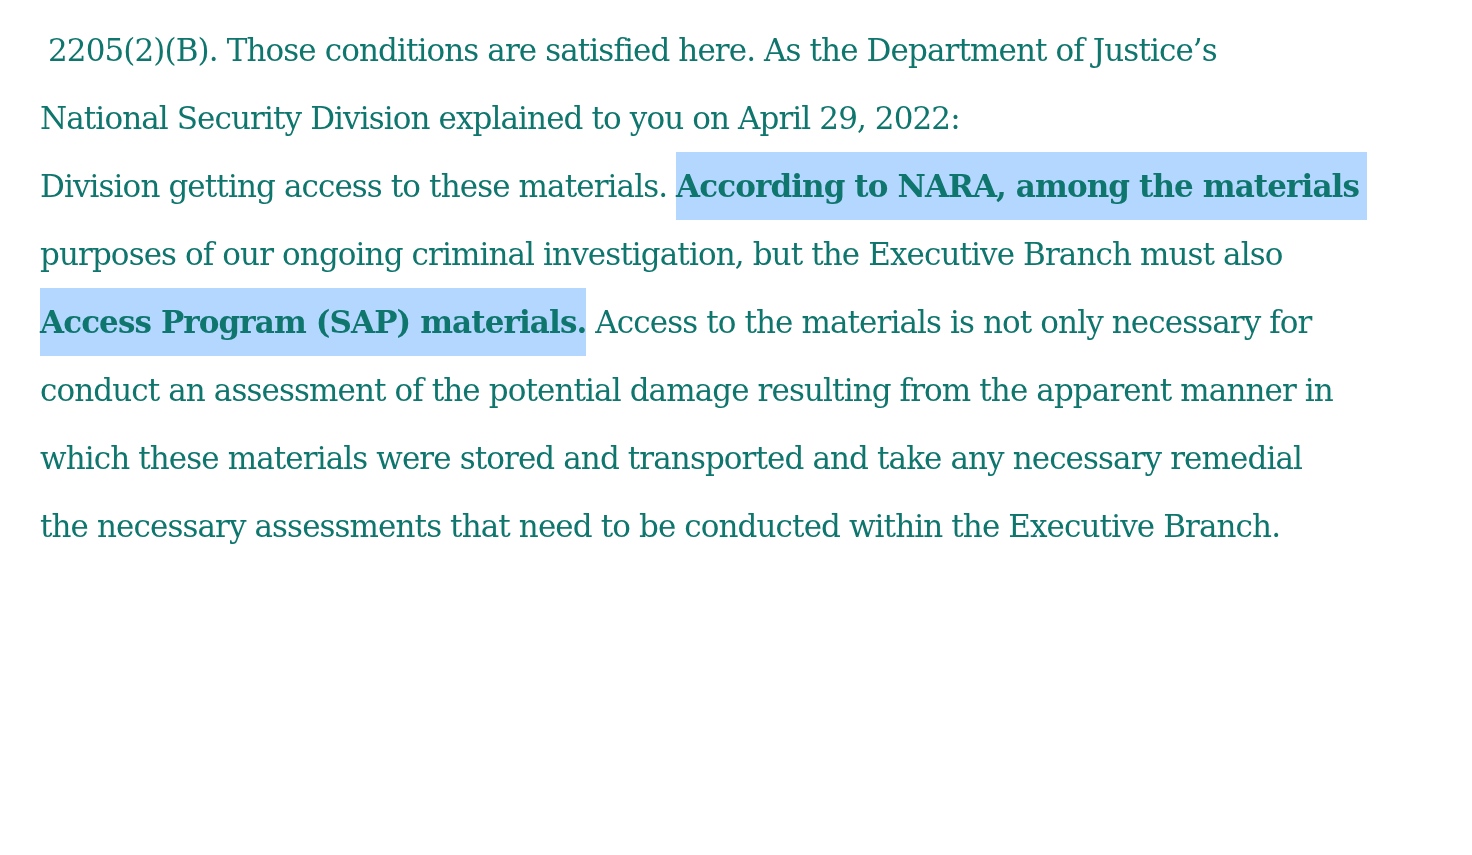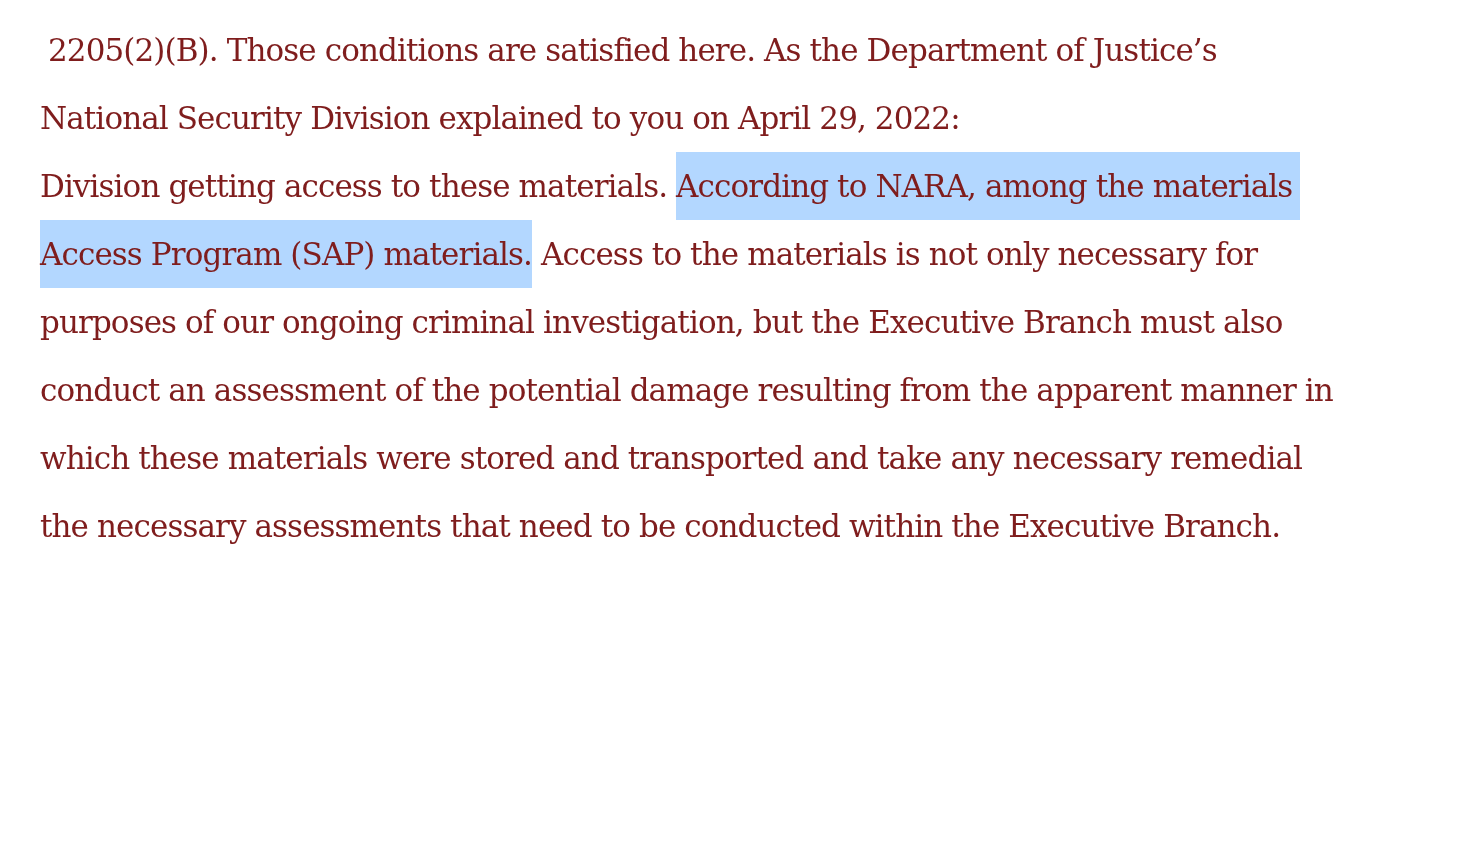--- a/index.html
+++ b/index.html
@@ -1,34 +1,34 @@
 <!DOCTYPE html>
 <html><head>
 <meta charset="utf-8">
 <style>
   html, body { margin:0; padding:0; background:#ffffff; }
   body { width:1472px; height:855px; overflow:hidden; position:relative; }
   .doc { position:absolute; left:40px; top:16px; right:0; }
   .line {
     font-family: "DejaVu Serif", "Liberation Serif", serif;
     font-size: 31px;
-    color:#7f1d1d;
+    color:#0f766e;
     height:68px; line-height:68px;
     white-space:nowrap;
     letter-spacing:-0.9px;
   }
   .line.indent { padding-left:8px; }
-  .hl { background:#b3d7ff; display:inline-block; height:68px; }
+  .hl { background:#b3d7ff; display:inline-block; height:68px;font-weight:bold; }
   .line.full-hl .hl { padding-right:8px; }
 </style>
 </head>
 <body>
 
 <div class="doc">
   <div class="line indent">2205(2)(B). Those conditions are satisfied here. As the Department of Justice’s</div>
   <div class="line">National Security Division explained to you on April 29, 2022:</div>
   <div class="line full-hl"><span>Division getting access to these materials. </span><span class="hl">According to NARA, among the materials</span></div>
+  <div class="line">purposes of our ongoing criminal investigation, but the Executive Branch must also</div>
   <div class="line"><span class="hl">Access Program (SAP) materials.</span><span> Access to the materials is not only necessary for</span></div>
-  <div class="line">purposes of our ongoing criminal investigation, but the Executive Branch must also</div>
   <div class="line">conduct an assessment of the potential damage resulting from the apparent manner in</div>
   <div class="line">which these materials were stored and transported and take any necessary remedial</div>
   <div class="line">the necessary assessments that need to be conducted within the Executive Branch.</div>
 </div>
 
 </body></html>

